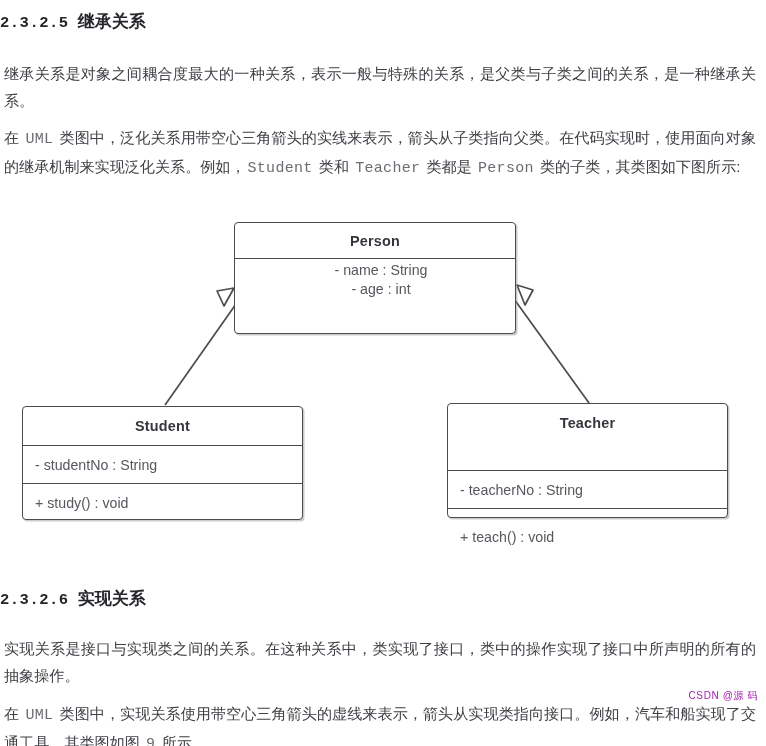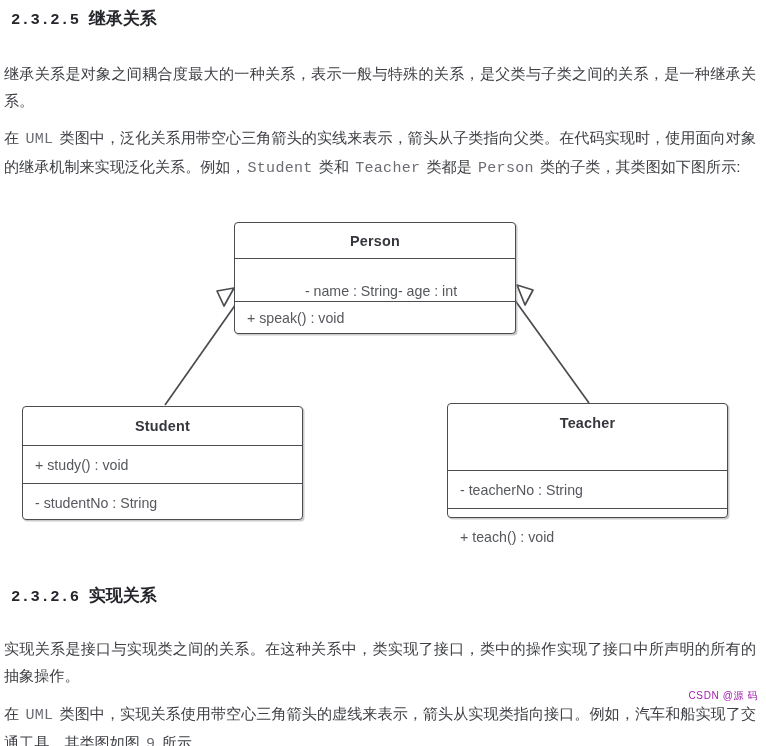--- a/index.html
+++ b/index.html
@@ -19,24 +19,24 @@
 
   .page {
     position: relative;
     width: 766px;
     height: 746px;
   }
 
   
   .heading {
     position: absolute;
-    left: 11px;
+    left: 0;
     white-space: nowrap;
     font-size: 16.5px;
-    line-height: 22px;
+    line-height: 28px;
     color: #25262b;
   }
   .heading .num {
     font-family: "Liberation Mono", "DejaVu Sans Mono", monospace;
     font-weight: 700;
     font-size: 15.5px;
     letter-spacing: 0.5px;
   }
   .heading .title {
     font-weight: 700;
@@ -110,21 +110,21 @@
     font-size: 14.2px;
     color: #56585d;
   }
   .uml-div {
     border-top: 1.6px solid #4a4c50;
   }
 
   
   #class-person { left: 234px; top: 22px; width: 282px; height: 112px; }
   #class-person .r-name { height: 35px; }
-  #class-person .r-attrs { height: 43px; flex-direction: row; align-items: flex-end; justify-content: center; }
+  #class-person .r-attrs { height: 43px; flex-direction: column; align-items: center; justify-content: center; }
   #class-person .r-attrs span { line-height: 19.5px; }
   #class-person .r-ops { height: 32px; }
 
   
   #class-student { left: 22px; top: 206px; width: 281px; height: 114px; }
   #class-student .r-name { height: 38px; }
   #class-student .r-attrs { height: 38px; }
   #class-student .r-ops { height: 38px; }
 
   
@@ -169,32 +169,29 @@
 
       <polygon points="517,85 533,90 525,105" fill="#ffffff" stroke="#4a4c50" stroke-width="1.7" stroke-linejoin="round"></polygon>
     </svg>
 
     <div class="uml-class" id="class-person">
       <div class="uml-row uml-name r-name">Person</div>
       <div class="uml-row uml-attr uml-div r-attrs">
         <span>- name : String</span>
         <span>- age : int</span>
       </div>
-      <div class="uml-row uml-op uml-div r-ops">
-        <span>+ speak() : void</span>
-      </div>
     </div>
 
     <div class="uml-class" id="class-student">
       <div class="uml-row uml-name r-name">Student</div>
+      <div class="uml-row uml-attr uml-div r-attrs">
+        <span>- studentNo : String</span>
+      </div>
       <div class="uml-row uml-op uml-div r-ops">
         <span>+ study() : void</span>
-      </div>
-      <div class="uml-row uml-attr uml-div r-attrs">
-        <span>- studentNo : String</span>
       </div>
     </div>
 
     <div class="uml-class" id="class-teacher">
       <div class="uml-row uml-name r-name">Teacher</div>
       <div class="uml-row uml-attr uml-div r-attrs">
         <span>- teacherNo : String</span>
       </div>
       <div class="uml-row uml-op uml-div r-ops">
         <span>+ teach() : void</span>

